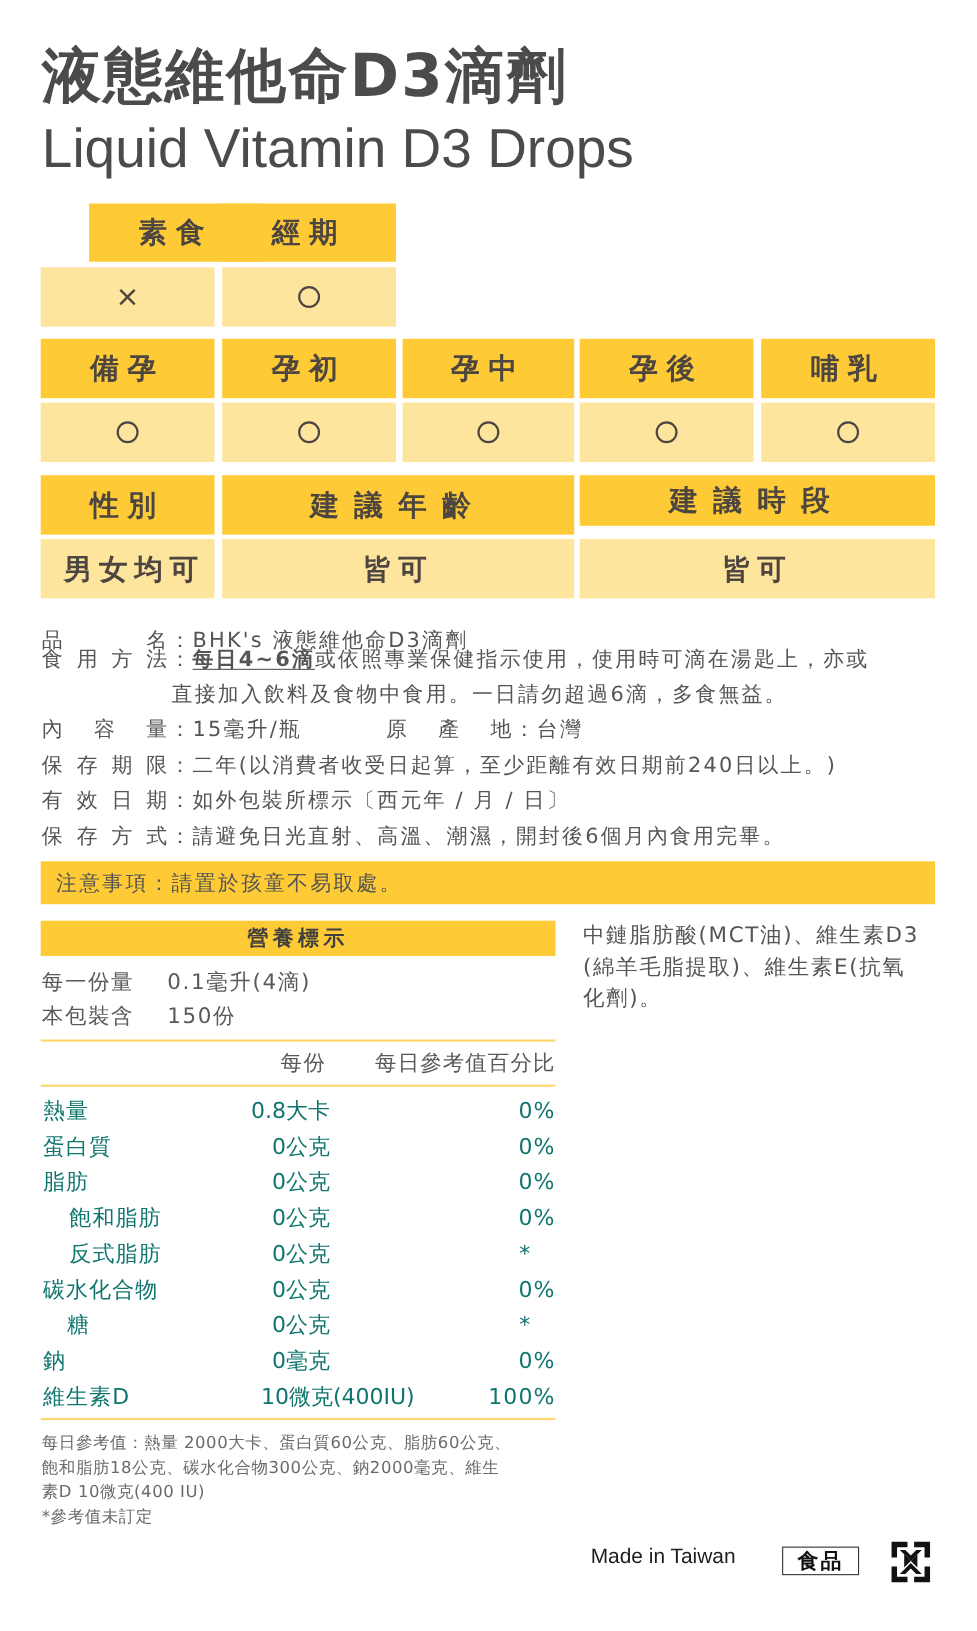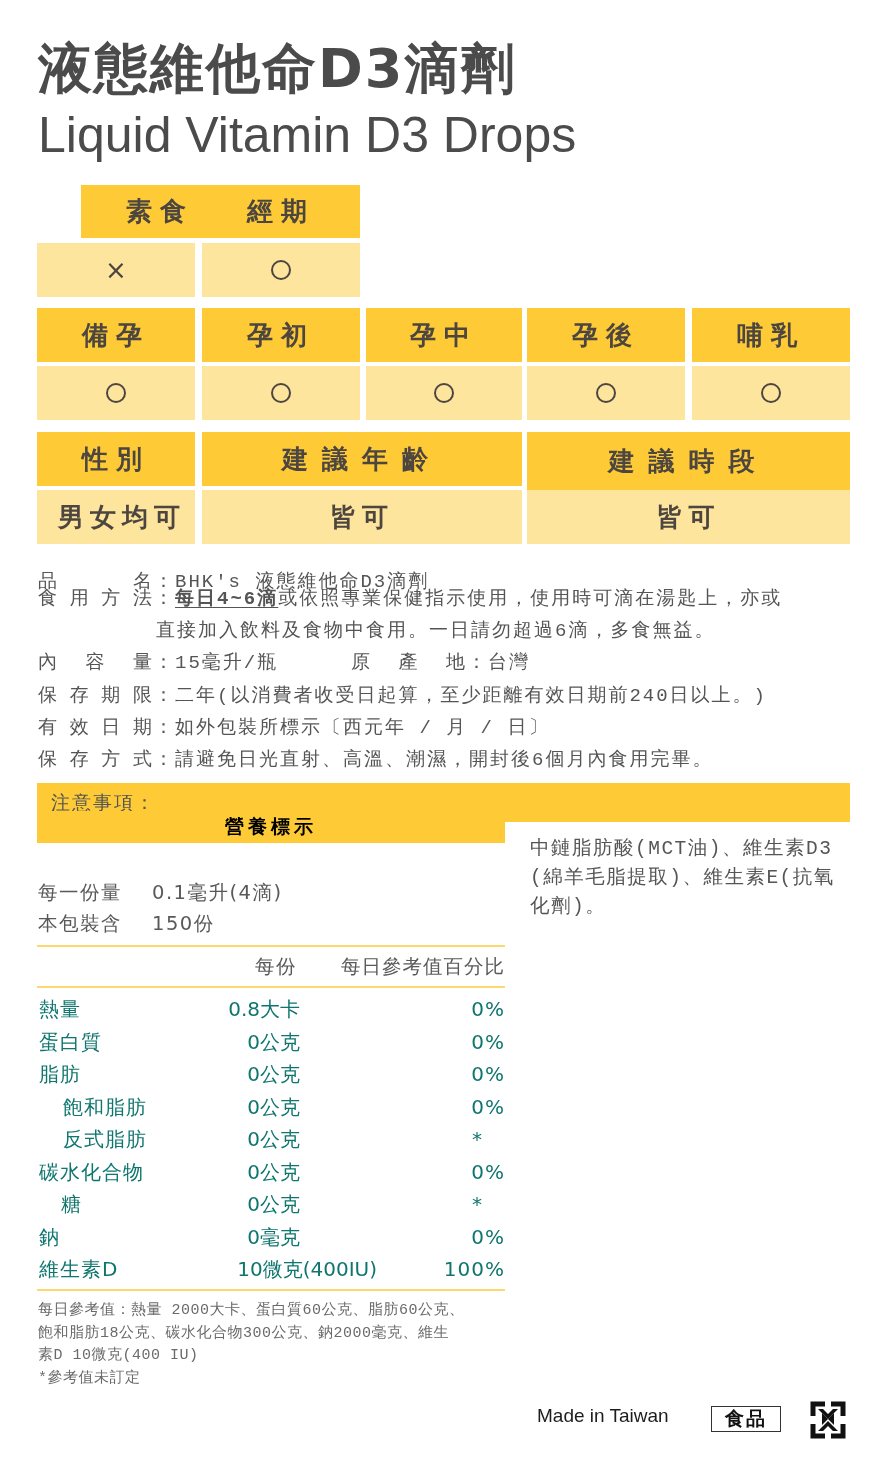--- a/index.html
+++ b/index.html
@@ -1,20 +1,20 @@
 <!DOCTYPE html>
 <html><head>
 <meta charset="utf-8">
 <style>
   html, body { margin:0; padding:0; }
   body {
     width:888px; height:1483px; background:#ffffff; position:relative; overflow:hidden;
     font-family:"DejaVu Sans","Liberation Sans",sans-serif; color:#4a4a4a;
   }
-  .abs { position:absolute;font-family:Liberation Mono, monospace; }
+  .abs { position:absolute; }
   .title-cn {
     left:38px; top:34px; font-size:54px; font-weight:bold; color:#4b4b4b; letter-spacing:2px; line-height:70px;
     font-family:"DejaVu Sans",sans-serif;
   }
   .title-en {
     left:38px; top:104px; font-size:50px; color:#4b4b4b; line-height:62px;
     font-family:"Liberation Sans",sans-serif;
   }
   .cell {
     position:absolute; display:flex; align-items:center; justify-content:center;
@@ -31,22 +31,22 @@
   .info-row { position:absolute; left:0; white-space:nowrap; line-height:32px; }
   .info-label { display:inline-block; width:116px; text-align:justify; text-align-last:justify; }
   .underline-strong { text-decoration:underline; font-weight:bold; text-underline-offset:3px; }
 
   .notice {
     left:37px; top:783px; width:813px; height:39px; background:#fecb36; box-sizing:border-box;
     padding-left:14px; display:flex; align-items:center; font-size:19px; color:#555; letter-spacing:2px;
   }
 
   .nut-hd {
-    left:37px; top:811px; width:468px; height:32px; background:#fecb36; display:flex; align-items:center;
-    justify-content:center; font-size:19px; font-weight:bold; color:#000000; letter-spacing:4px;
+    left:37px; top:837px; width:468px; height:32px; background:#fecb36; display:flex; align-items:center;
+    justify-content:center; font-size:19px; font-weight:bold; color:#404040; letter-spacing:4px;
   }
   .nut-line { position:absolute; left:37px; width:468px; height:2px; background:#fdd770; }
   .nut-text { position:absolute; font-size:19.5px; color:#595959; letter-spacing:1.5px; white-space:nowrap; line-height:30px; }
   .nut-row { position:absolute; left:37px; width:468px; height:32px; font-size:20px; color:#0f766e; }
   .nut-row span { position:absolute; top:0; line-height:32px; white-space:nowrap; }
   .nut-name { left:2px; letter-spacing:1px; }
   .nut-name.indent { left:26px; }
   .nut-val { right:205px; text-align:right; }
   .nut-pct { right:0px; text-align:right; letter-spacing:1px; }
   .footnote { left:38px; top:1300px; width:470px; font-size:15px; color:#6a6a6a; line-height:22.5px; letter-spacing:0.5px; }
@@ -93,21 +93,21 @@
     </div>
   <div class="cell vl mark" style="left:527px;top:366px;width:158px;height:54px;">
       <span class="circle"></span>
     </div>
   <div class="cell vl mark" style="left:692px;top:366px;width:158px;height:54px;">
       <span class="circle"></span>
     </div>
 
   <div class="cell hd" style="left:37px;top:432px;width:158px;height:54px;">性別</div>
   <div class="cell hd" style="left:202px;top:432px;width:320px;height:54px;letter-spacing:14px;">建議年齡</div>
-  <div class="cell hd" style="left:527px;top:432px;width:323px;height:58px;letter-spacing:14px;">建議時段</div>
+  <div class="cell hd" style="left:527px;top:432px;width:323px;height:46px;letter-spacing:14px;">建議時段</div>
 
   <div class="cell vl txt" style="left:37px;top:490px;width:158px;height:54px;padding-left:12px;">男女均可</div>
   <div class="cell vl txt" style="left:202px;top:490px;width:320px;height:54px;">皆可</div>
   <div class="cell vl txt" style="left:527px;top:490px;width:323px;height:54px;">皆可</div>
 </div>
 
 <div class="abs info">
   <div class="info-row" style="top:0px;margin-top:16px;">
     <span class="info-label">品　　名</span><span>：</span><span>BHK's 液態維他命D3滴劑</span>
   </div>
@@ -125,20 +125,21 @@
     <span class="info-label">有效日期</span><span>：</span><span>如外包裝所標示〔西元年 / 月 / 日〕</span>
   </div>
   <div class="info-row" style="top:194px;">
     <span class="info-label">保存方式</span><span>：</span><span>請避免日光直射、高溫、潮濕，開封後6個月內食用完畢。</span>
   </div>
 </div>
 
 <div class="abs notice">
   <span>注意事項</span>
     <span>：</span>
+    <span>請置於孩童不易取處。</span>
 </div>
 
 <div>
   <div class="abs nut-hd">營養標示</div>
   <div class="nut-text" style="left:38px;top:878px;">每一份量</div>
   <div class="nut-text" style="left:152px;top:878px;">0.1毫升(4滴)</div>
   <div class="nut-text" style="left:38px;top:909px;">本包裝含</div>
   <div class="nut-text" style="left:152px;top:909px;">150份</div>
   <div class="nut-line" style="top:945px;"></div>
   <div class="nut-text" style="left:255px;top:952px;">每份</div>

